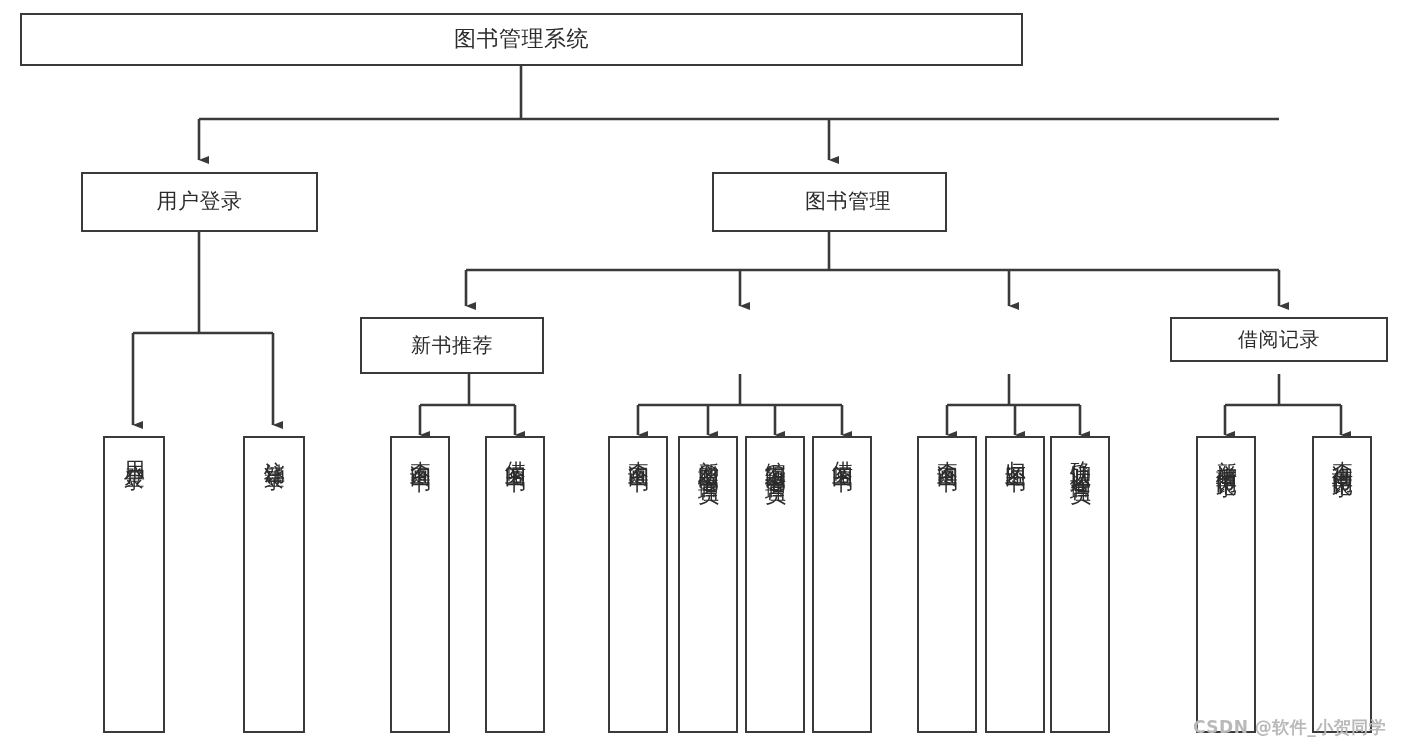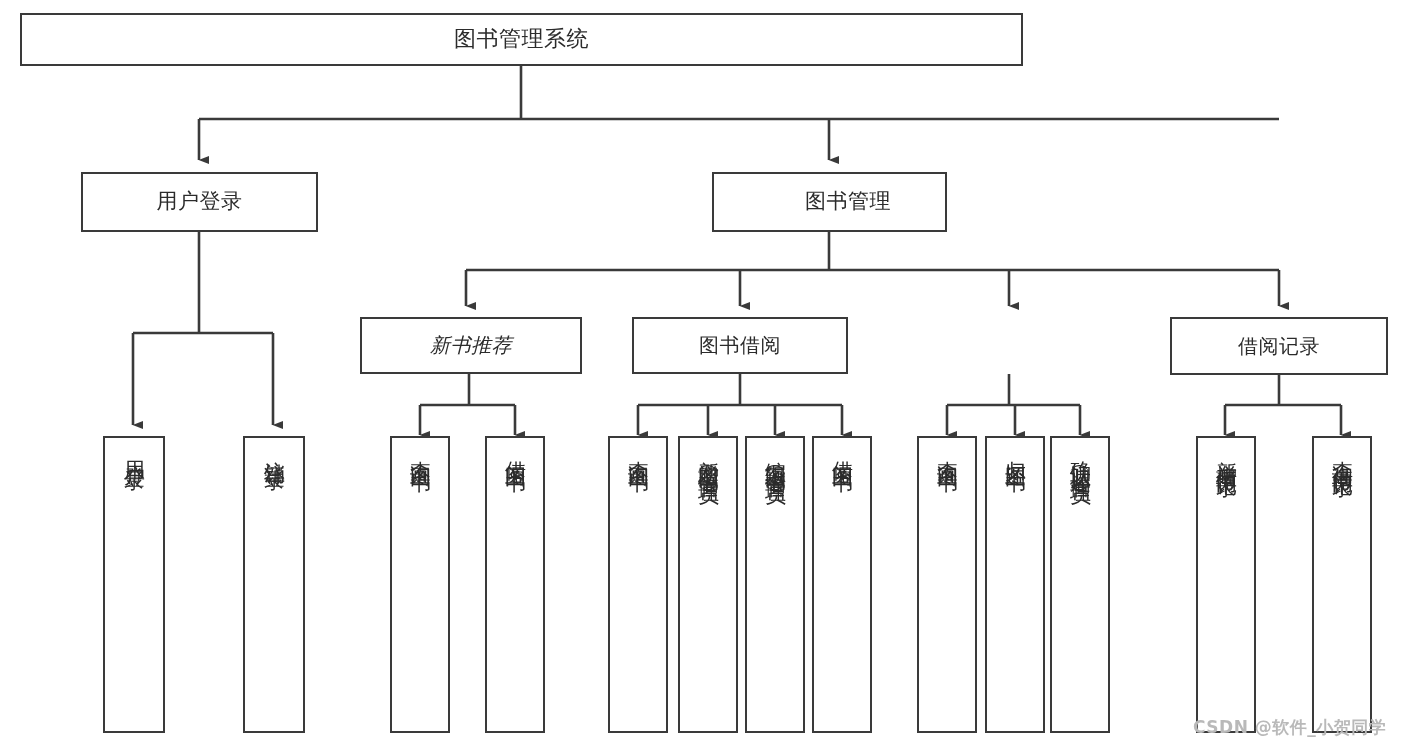--- a/index.html
+++ b/index.html
@@ -130,27 +130,24 @@
     <span class="lbl t-root">图书管理系统</span>
   </div>
 
   <div class="node h" style="left:81px; top:172px; width:237px; height:60px;">
     <span class="lbl t-lvl2">用户登录</span>
   </div>
   <div class="node h" style="left:712px; top:172px; width:235px; height:60px;padding-left:37px;">
     <span class="lbl t-lvl2">图书管理</span>
   </div>
 
-  <div class="node h" style="left:360px; top:317px; width:222px; height:57px;font-style:italic;">
+  <div class="node h" style="left:360px; top:317px; width:184px; height:57px;">
     <span class="lbl t-lvl3">新书推荐</span>
   </div>
-  <div class="node h" style="left:632px; top:317px; width:216px; height:57px;">
-    <span class="lbl t-lvl3">图书借阅</span>
-  </div>
-  <div class="node h" style="left:1170px; top:317px; width:218px; height:58px;">
+  <div class="node h" style="left:1170px; top:317px; width:218px; height:45px;">
     <span class="lbl t-lvl3">借阅记录</span>
   </div>
 
   <div class="node v" style="left:103px; top:436px; width:62px; height:297px;">
     <span class="lbl t-leaf">用户登录</span>
   </div>
   <div class="node v" style="left:243px; top:436px; width:62px; height:297px;">
     <span class="lbl t-leaf">注销登录</span>
   </div>
 

